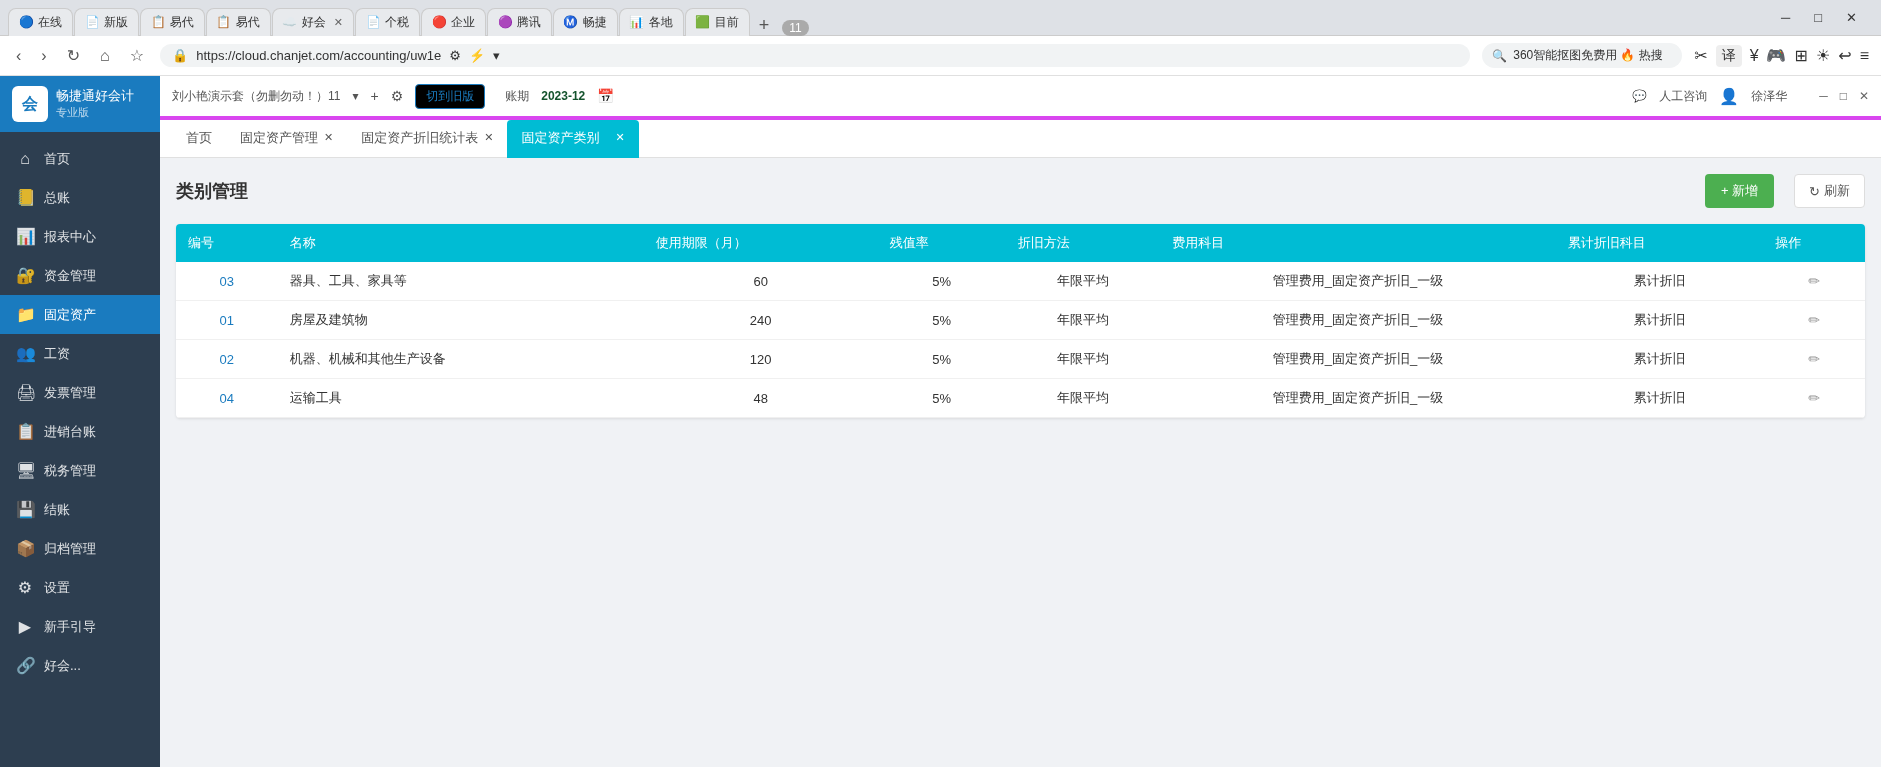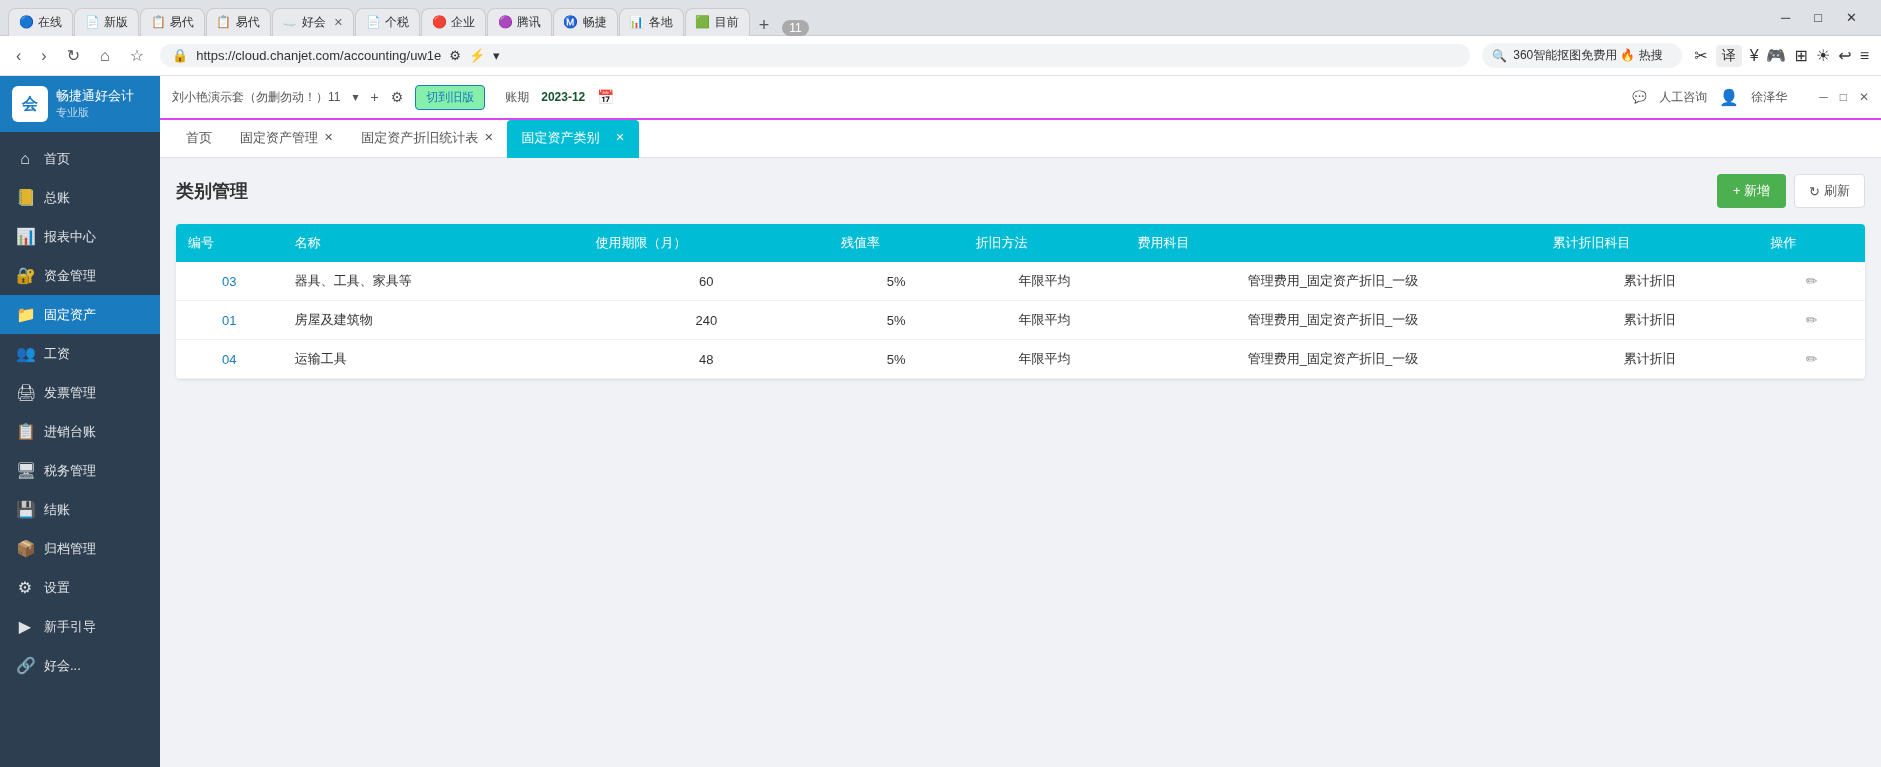--- a/index.html
+++ b/index.html
@@ -30,34 +30,34 @@
     .logo-sub { font-size: 11px; color: rgba(255,255,255,0.7); }
     .sidebar-menu { flex: 1; padding: 8px 0; }
     .sidebar-item { display: flex; align-items: center; padding: 10px 16px; gap: 10px; cursor: pointer; font-size: 13px; color: rgba(255,255,255,0.85); }
     .sidebar-item.active { background: #1a7bbf; color: #fff; }
     .sidebar-icon { font-size: 16px; width: 18px; text-align: center; }
 
     
     .main-content { flex: 1; display: flex; flex-direction: column; background: #f0f2f5; overflow: hidden; }
 
     
-    .top-bar { background: #fff; height: 44px; display: flex; align-items: center; padding: 0 12px; gap: 12px; border-bottom: 2px solid #d946ef; position: relative; }
-    .switch-btn { border: 1px solid #1a7bbf; color: #1a7bbf; padding: 3px 10px; border-radius: 4px; font-size: 12px; cursor: pointer; background: #86efac; }
+    .top-bar { background: #fff; height: 44px; display: flex; align-items: center; padding: 0 12px; gap: 12px; border-bottom: 4px solid #d946ef; position: relative; }
+    .switch-btn { border: 1px solid #1a7bbf; color: #1a7bbf; padding: 3px 10px; border-radius: 4px; font-size: 12px; cursor: pointer; background: #000000; }
     .top-bar-right { margin-left: auto; display: flex; align-items: center; gap: 12px; font-size: 12px; color: #555; }
 
     
     .tab-nav { background: #fff; display: flex; align-items: center; border-bottom: 1px solid #e0e0e0; padding: 0 12px; height: 38px; }
     .app-tab { display: flex; align-items: center; padding: 0 14px; height: 38px; font-size: 13px; cursor: pointer; color: #555; border-bottom: 2px solid transparent; gap: 6px; }
     .app-tab.active { color: #fff; background: #00bcd4; border-radius: 4px 4px 0 0; gap: 16px; }
     .app-tab-close { font-size: 11px; color: inherit; cursor: pointer; }
 
     
     .content-area { flex: 1; padding: 16px; overflow: auto; background: #f0f2f5; }
     .page-title { font-size: 18px; font-weight: bold; color: #333; margin-bottom: 16px; display: flex; align-items: center; justify-content: space-between; }
-    .action-btns { display: flex; gap: 8px; }
+    .action-btns { display: flex; gap: 20px; }
     .btn-add { background: #4caf50; color: #fff; border: none; padding: 7px 16px; border-radius: 4px; font-size: 13px; cursor: pointer; display: flex; align-items: center; gap: 4px; }
     .btn-refresh { background: #fff; color: #555; border: 1px solid #ddd; padding: 7px 14px; border-radius: 4px; font-size: 13px; cursor: pointer; display: flex; align-items: center; gap: 4px; }
 
     
     .data-table { width: 100%; border-collapse: collapse; background: #fff; border-radius: 4px; overflow: hidden; box-shadow: 0 1px 3px rgba(0,0,0,0.1); }
     .data-table thead tr { background: #00bcd4; color: #fff; }
     .data-table thead th { padding: 10px 12px; text-align: left; font-weight: 500; font-size: 13px; }
     .data-table tbody tr { border-bottom: 1px solid #f0f0f0; }
     .data-table tbody td { padding: 10px 12px; font-size: 13px; color: #333; text-align: center; }
     .data-table tbody td.code { color: #1a7bbf; text-align: center; }
@@ -303,20 +303,30 @@
       <td class="code">01</td>
       <td class="name">房屋及建筑物</td>
       <td>240</td>
       <td>5%</td>
       <td>年限平均</td>
       <td>管理费用_固定资产折旧_一级</td>
       <td>累计折旧</td>
       <td><span class="edit-icon">✏</span></td>
     </tr>
             <tr>
+      <td class="code">02</td>
+      <td class="name">机器、机械和其他生产设备</td>
+      <td>120</td>
+      <td>5%</td>
+      <td>年限平均</td>
+      <td>管理费用_固定资产折旧_一级</td>
+      <td>累计折旧</td>
+      <td><span class="edit-icon">✏</span></td>
+    </tr>
+            <tr>
       <td class="code">04</td>
       <td class="name">运输工具</td>
       <td>48</td>
       <td>5%</td>
       <td>年限平均</td>
       <td>管理费用_固定资产折旧_一级</td>
       <td>累计折旧</td>
       <td><span class="edit-icon">✏</span></td>
     </tr>
           </tbody>

